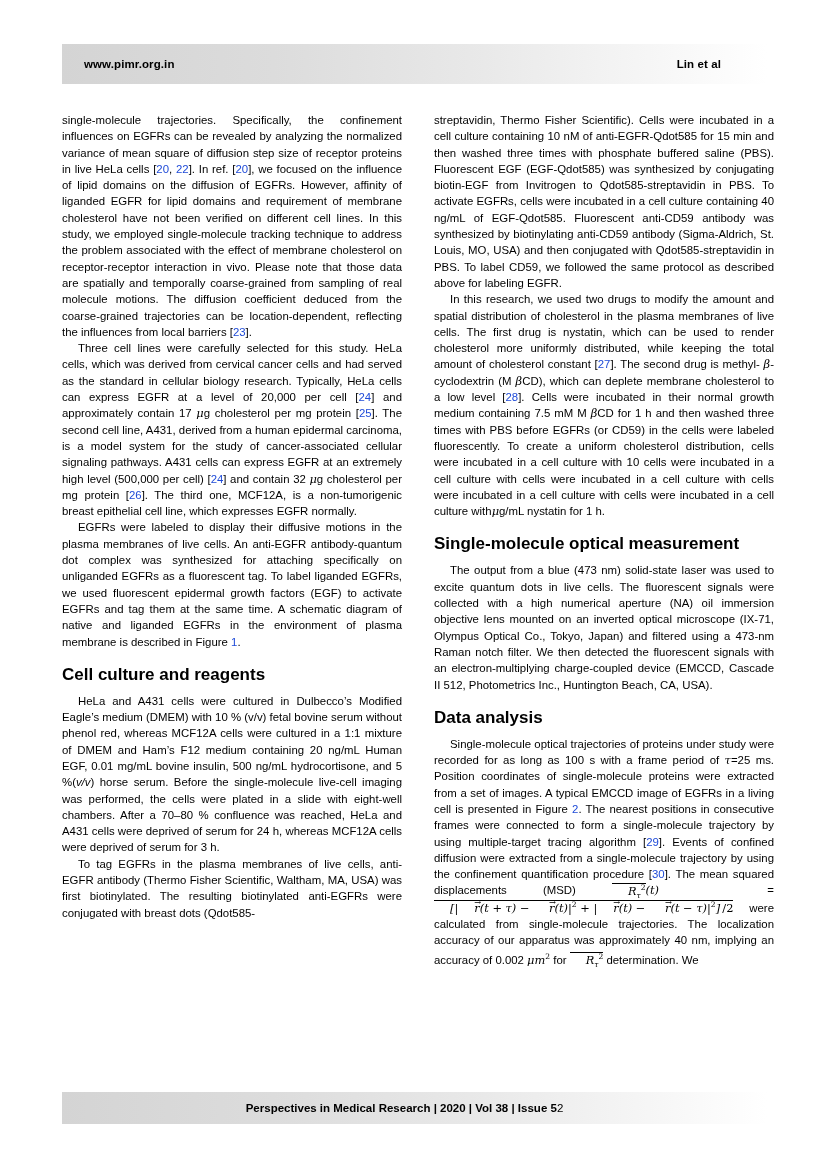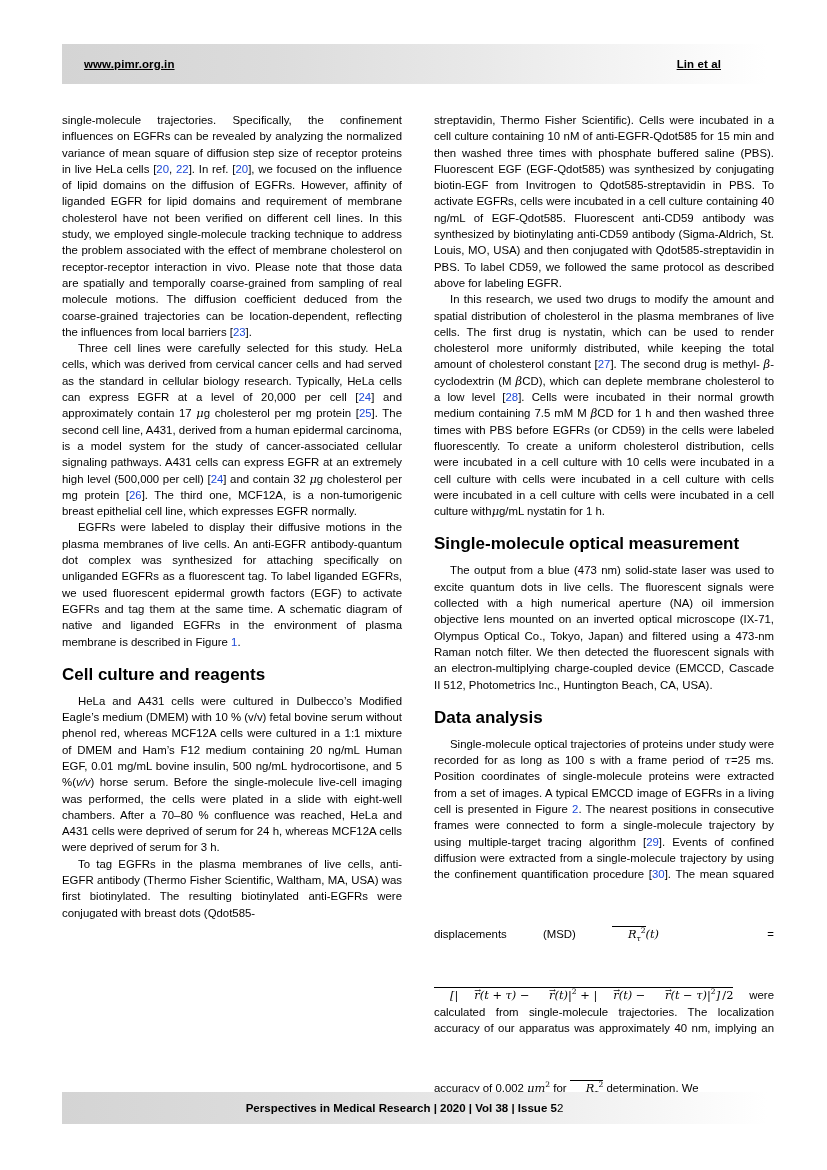--- a/index.html
+++ b/index.html
@@ -34,21 +34,20 @@
     align-items: center;
     justify-content: space-between;
     box-sizing: border-box;
     padding: 0 22px 0 22px;
   }
   .runhead-left, .runhead-right {
     font-size: 11.5px;
     font-weight: bold;
     letter-spacing: 0.1px;
     white-space: nowrap;
-    text-decoration: underline;
   }
   .runhead-right { padding-right: 24px; }
 
   
   .footer {
     position: absolute;
     left: 62px;
     top: 1092px;
     width: 705px;
     height: 32px;
@@ -116,21 +115,20 @@
     font-family: "DejaVu Serif", serif;
     font-style: italic;
     white-space: nowrap;
   }
   .math-up { font-style: normal; }
   .ovl {
     border-top: 1.1px solid #000;
     padding-top: 0px;
     display: inline-block;
     line-height: 1.05;
-    margin-top: 44px;
   }
   sub.m, sup.m {
     font-size: 66%;
     font-style: italic;
     font-family: "DejaVu Serif", serif;
   }
   sup.m { vertical-align: super; }
   sub.m { vertical-align: sub; }
   .vec {
     position: relative;

